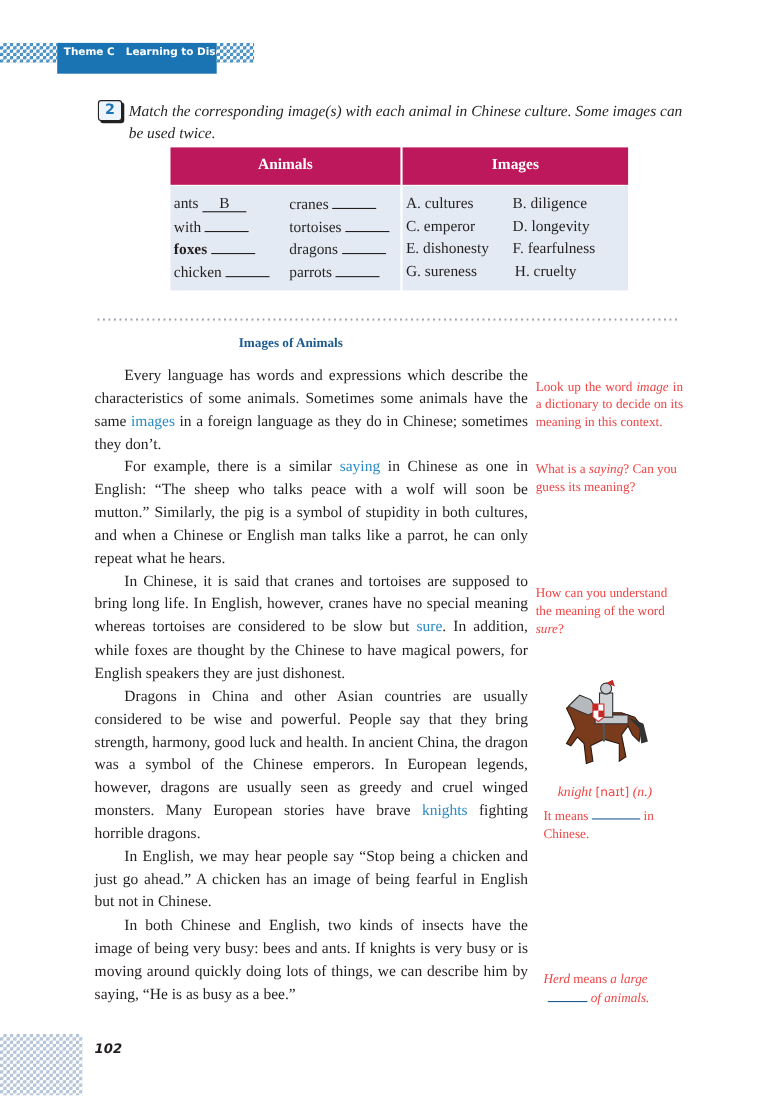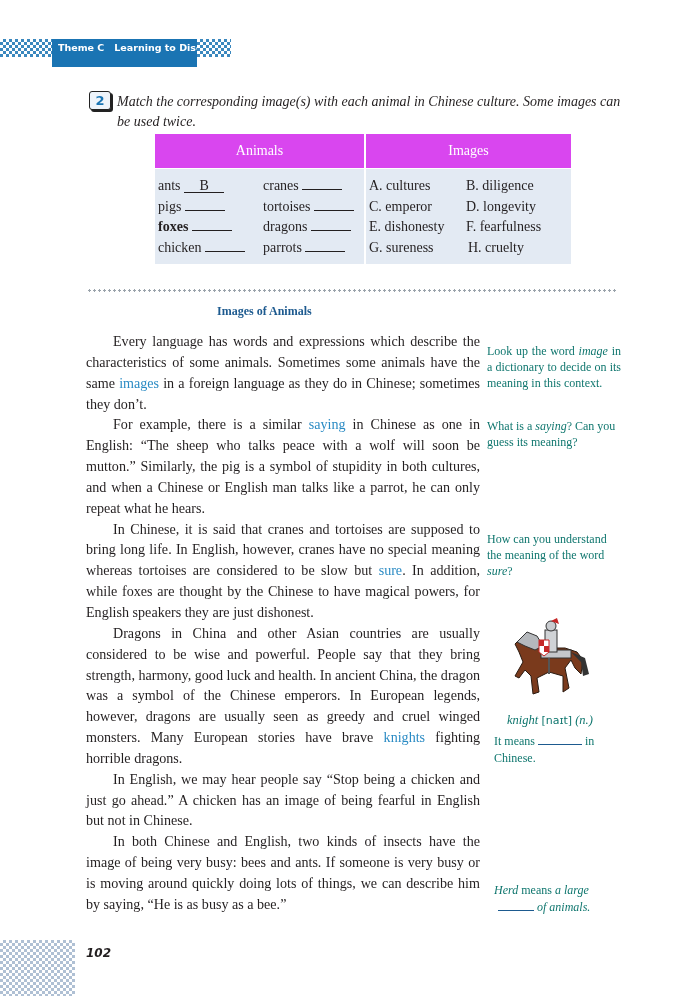--- a/index.html
+++ b/index.html
@@ -17,35 +17,35 @@
     color:#fff; font-family:"DejaVu Sans", sans-serif; font-weight:bold; font-size:9.5px; line-height:17px; padding-left:6px; box-sizing:border-box; white-space:nowrap; }
   .theme-band span + span { margin-left:10px; }
 
   
   .badge { position:absolute; left:89px; top:91px; width:20px; height:17px; border:1.5px solid #222; border-radius:3px;
     box-shadow:2px 2px 0 #222; background:#eef4fb; color:#1a74b3; font-family:"DejaVu Sans", sans-serif; font-weight:bold; font-size:13px; line-height:17px; text-align:center; }
   .instr { position:absolute; left:117px; top:92px; width:510px; font-style:italic; font-size:14px; line-height:20px; }
 
   
   .tbl { position:absolute; left:155px; top:134px; width:416px; height:130px; }
-  .tbl .hd { position:absolute; top:0; height:34px; background:#d946ef; color:#fff; font-weight:normal; font-size:14px; line-height:34px; text-align:center; }
+  .tbl .hd { position:absolute; top:0; height:34px; background:#be185d; color:#fff; font-weight:bold; font-size:14px; line-height:34px; text-align:center; }
   .tbl .bd { position:absolute; top:35px; height:95px; background:#e3eaf3; }
   .cell { position:absolute; font-size:14px; line-height:20.5px; white-space:nowrap; }
   .blank { display:inline-block; border-bottom:1px solid #231f20; width:40px; height:13px; vertical-align:baseline; text-align:center; line-height:13px; }
 
   .dots { position:absolute; left:87px; top:289px; width:530px; height:3px;
     background-image:radial-gradient(circle, #9aa3ab 1px, transparent 1.3px); background-size:5px 3px; }
 
   .title { position:absolute; left:217px; top:304px; font-weight:bold; font-size:12px; color:#1d5a8f; }
 
   .body { position:absolute; left:86px; top:331px; width:394px; font-size:14.1px; line-height:20.85px; text-align:justify; }
   .body p { margin:0; text-indent:27px; }
   .body .lk { color:#2b8bc4; }
 
-  .side { position:absolute; color:#0f766e; font-size:12px; line-height:16px; }
+  .side { position:absolute; color:#ef4444; font-size:12px; line-height:16px; }
   .side i { font-style:italic; }
   .sblank { display:inline-block; border-bottom:1px solid #1d5a8f; width:44px; height:10px; }
 
   .pagenum { position:absolute; left:86px; top:946px; font-family:"DejaVu Sans", sans-serif; font-style:italic; font-weight:bold; font-size:12px; }
   .corner { position:absolute; left:0; top:940px; width:75px; height:56px;
     background-image:
       linear-gradient(45deg, #8ea6c3 25%, transparent 25%, transparent 75%, #8ea6c3 75%),
       linear-gradient(45deg, #8ea6c3 25%, transparent 25%, transparent 75%, #8ea6c3 75%);
     background-size:6px 6px; background-position:0 0, 3px 3px; opacity:.7; }
 </style>
@@ -62,21 +62,21 @@
 <div class="instr">Match the corresponding image(s) with each animal in Chinese culture. Some images can be used twice.</div>
 
 <div class="tbl">
   <div class="hd" style="left:0;width:209px;">Animals</div>
   <div class="hd" style="left:211px;width:205px;">Images</div>
   <div class="bd" style="left:0;width:209px;"></div>
   <div class="bd" style="left:211px;width:205px;"></div>
 
   <div class="cell" style="left:3px;top:42px;"><span>ants</span> <span class="blank">B</span></div>
   <div class="cell" style="left:108px;top:42px;"><span>cranes</span> <span class="blank"></span></div>
-  <div class="cell" style="left:3px;top:62.5px;"><span>pigs</span> <span class="blank"></span></div>
+  <div class="cell" style="left:3px;top:62.5px;"><span>with</span> <span class="blank"></span></div>
   <div class="cell" style="left:108px;top:62.5px;"><span>tortoises</span> <span class="blank"></span></div>
   <div class="cell" style="left:3px;top:83px;"><b>foxes</b> <span class="blank"></span></div>
   <div class="cell" style="left:108px;top:83px;"><span>dragons</span> <span class="blank"></span></div>
   <div class="cell" style="left:3px;top:103.5px;"><span>chicken</span> <span class="blank"></span></div>
   <div class="cell" style="left:108px;top:103.5px;"><span>parrots</span> <span class="blank"></span></div>
 
   <div class="cell" style="left:214px;top:42px;">A. cultures</div>
   <div class="cell" style="left:311px;top:42px;">B. diligence</div>
   <div class="cell" style="left:214px;top:62.5px;">C. emperor</div>
   <div class="cell" style="left:311px;top:62.5px;text-align:center;">D. longevity</div>
@@ -89,21 +89,21 @@
 <div class="dots"></div>
 
 <div class="title">Images of Animals</div>
 
 <div class="body" id="article-body">
     <p>Every language has words and expressions which describe the characteristics of some animals. Sometimes some animals have the same <span class="lk">images</span> in a foreign language as they do in Chinese; sometimes they don’t.</p>
     <p>For example, there is a similar <span class="lk">saying</span> in Chinese as one in English: “The sheep who talks peace with a wolf will soon be mutton.” Similarly, the pig is a symbol of stupidity in both cultures, and when a Chinese or English man talks like a parrot, he can only repeat what he hears.</p>
     <p>In Chinese, it is said that cranes and tortoises are supposed to bring long life. In English, however, cranes have no special meaning whereas tortoises are considered to be slow but <span class="lk">sure</span>. In addition, while foxes are thought by the Chinese to have magical powers, for English speakers they are just dishonest.</p>
     <p>Dragons in China and other Asian countries are usually considered to be wise and powerful. People say that they bring strength, harmony, good luck and health. In ancient China, the dragon was a symbol of the Chinese emperors. In European legends, however, dragons are usually seen as greedy and cruel winged monsters. Many European stories have brave <span class="lk">knights</span> fighting horrible dragons.</p>
     <p>In English, we may hear people say “Stop being a chicken and just go ahead.” A chicken has an image of being fearful in English but not in Chinese.</p>
-    <p>In both Chinese and English, two kinds of insects have the image of being very busy: bees and ants. If someone is very busy or is moving around quickly doing lots of things, we can describe him by saying, “He is as busy as a bee.”</p>
+    <p>In both Chinese and English, two kinds of insects have the image of being very busy: bees and ants. If knights is very busy or is moving around quickly doing lots of things, we can describe him by saying, “He is as busy as a bee.”</p>
   </div>
 
 <div class="side" style="left:487px;top:343px;width:134px;text-align:justify;">
   <span>Look up the word </span><i>image</i><span> in a dictionary to decide on its meaning in this context.</span>
 </div>
 <div class="side" style="left:487px;top:418px;width:134px;">
   <span>What is a </span><i>saying</i><span>? Can you guess its meaning?</span>
 </div>
 <div class="side" style="left:487px;top:531px;width:128px;">
   <span>How can you understand the meaning of the word </span><i>sure</i><span>?</span>

